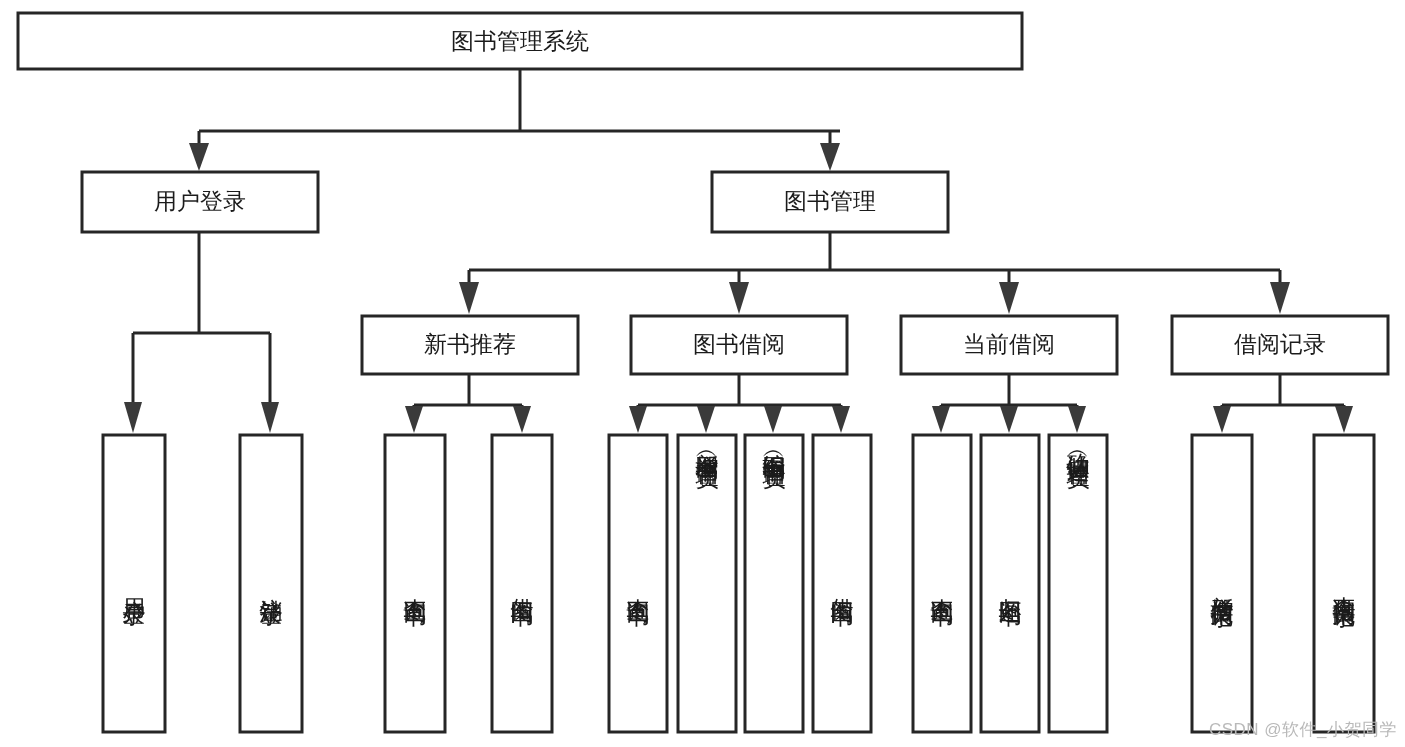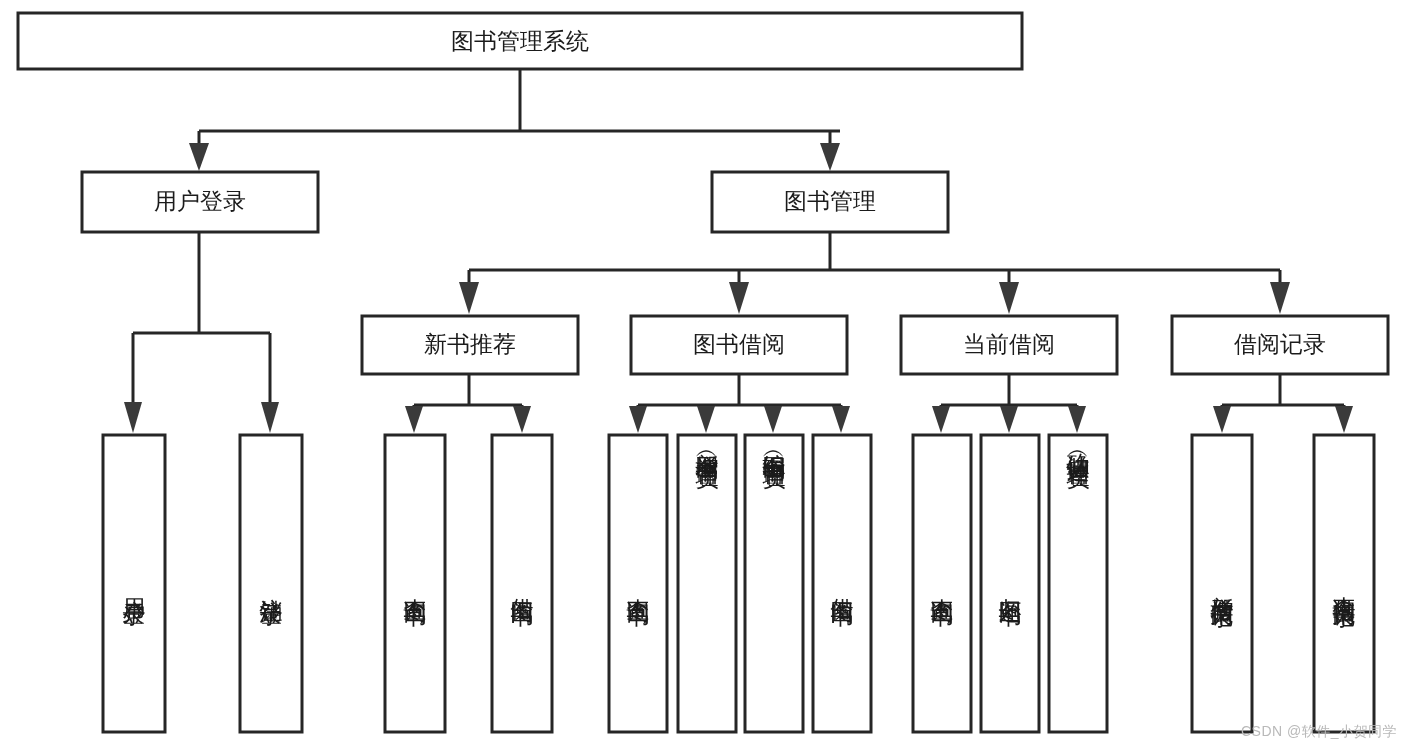--- a/index.html
+++ b/index.html
@@ -64,21 +64,21 @@
     display: flex;
     align-items: center;
     justify-content: center;
     pointer-events: none;
   }
   .watermark {
     position: absolute;
     right: 8px;
     bottom: 6px;
     font-family: "Liberation Sans", "DejaVu Sans", sans-serif;
-    font-size: 14px;
+    font-size: 17px;
     color: #b9b9b9;
     letter-spacing: 0.5px;
     white-space: nowrap;
   }
 </style>
 </head>
 <body>
 
 <div id="diagram-root">
 

